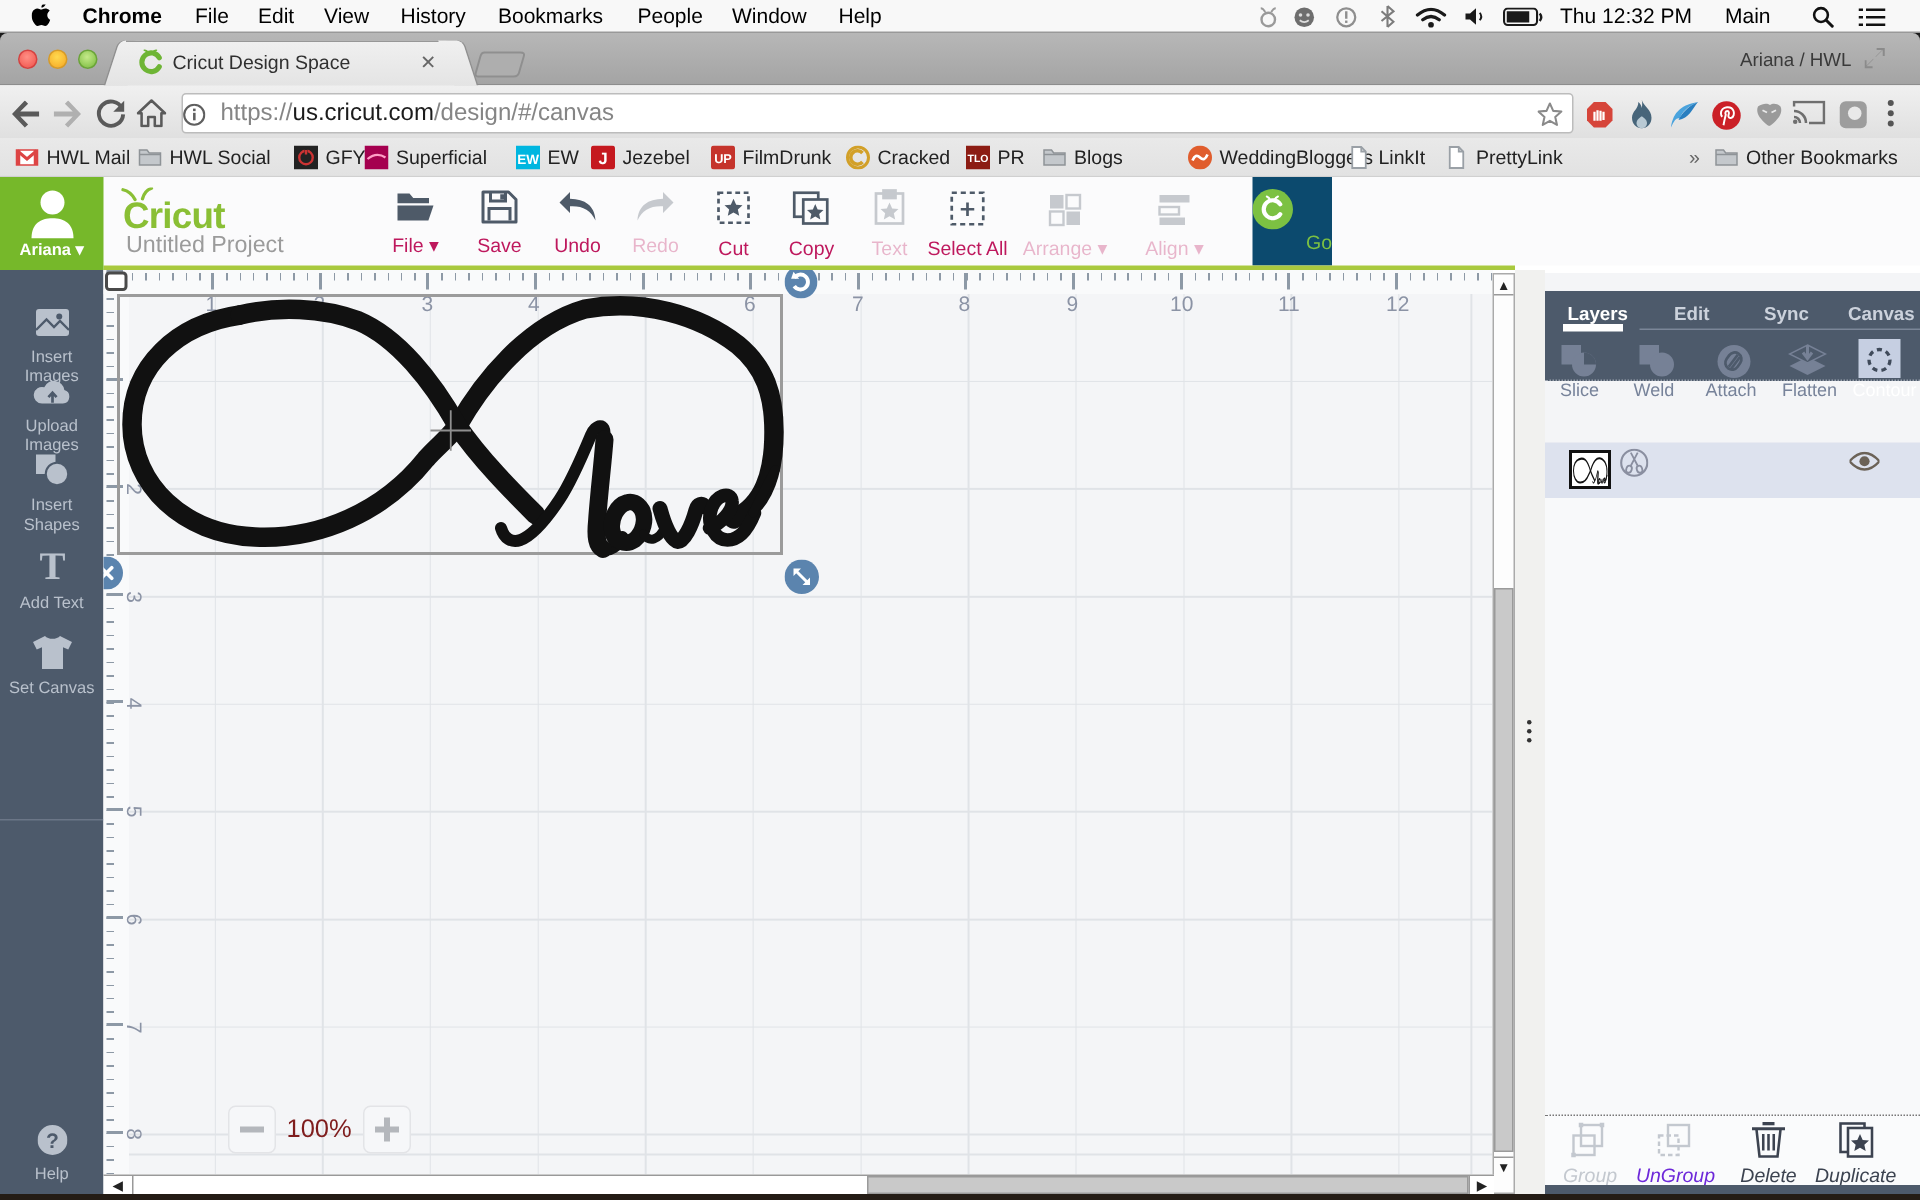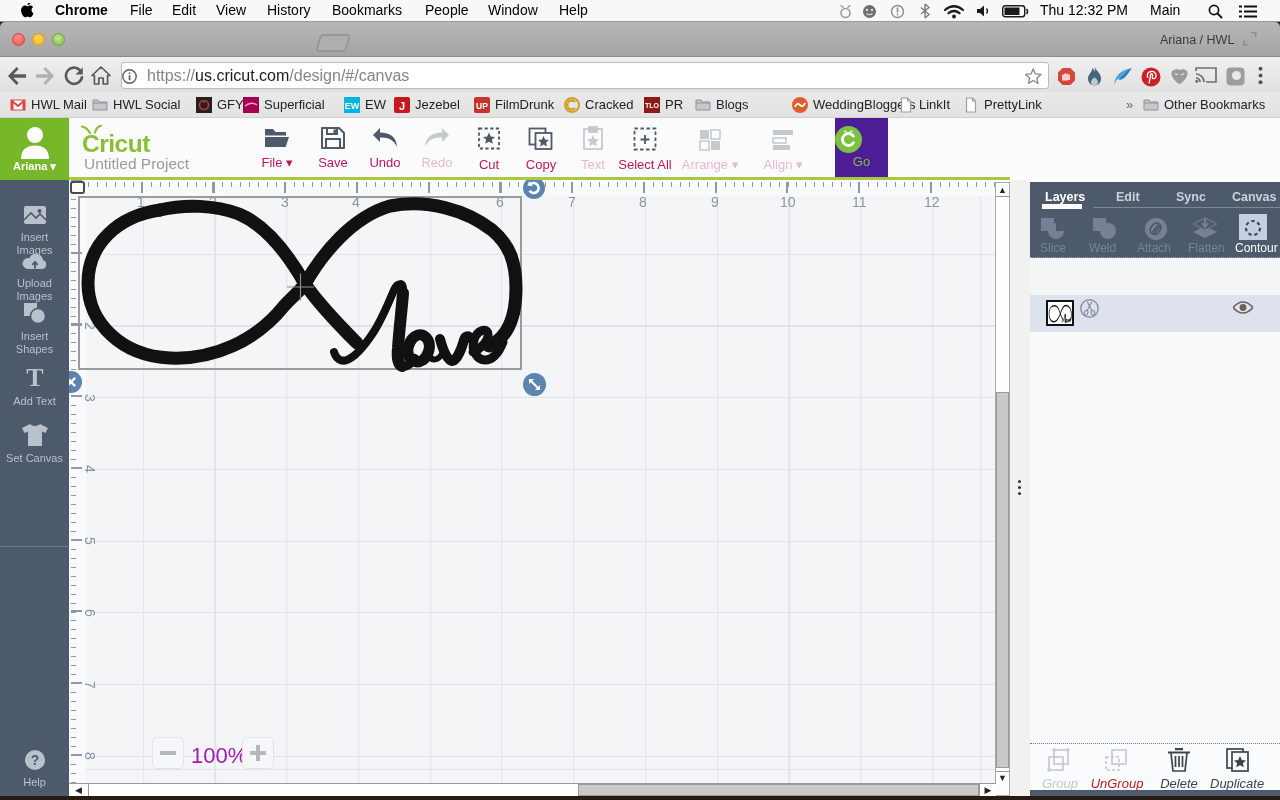--- a/index.html
+++ b/index.html
@@ -60,21 +60,21 @@
     background:repeating-linear-gradient(to bottom, #8d99a6 0 2px, transparent 2px 71.75px); }
   .rnum { position:absolute; color:#8b93a5; font-size:14px; }
 
   
   #selrect { position:absolute; left:9px; top:16px; width:444px; height:174px; border:2px solid #9b9b9b; }
 
   
   #vscroll { left:995px; top:182px; width:15px; height:614px; background:#fdfdfd; border:1px solid #aaa; }
   #gutter { left:1010px; top:180px; width:20px; height:616px; background:#f1f1ef; }
   #rpanel { left:1030px; top:182px; width:250px; height:608px; background:#f4f5f7; }
-  #rpanelhead { position:absolute; left:0; top:0; width:250px; height:76px; background:#4d5a6b; border-bottom:1px dotted #98a0ac;padding-left:48px; }
+  #rpanelhead { position:absolute; left:0; top:12px; width:250px; height:60px; background:#4d5a6b; border-bottom:1px dotted #98a0ac;padding-left:48px; }
   #rpfooter { left:1030px; top:790px; width:250px; height:10px; background:#4d5a6b; }
   #hscroll { left:69px; top:783px; width:927px; height:13px; background:#fff; border-top:1px solid #999; }
   #wall { left:0; top:796px; width:1280px; height:4px; background:#241c15; }
 
   svg { display:block; }
   .icon { position:absolute; }
   .rplbl { position:absolute; top:59px; font-size:12px; color:#77839a; }
   .bitem { position:absolute; top:4px; width:54px; text-align:center; font-size:13px;font-style:italic; }
   .bitem svg { display:inline-block; }
   .bitem div { margin-top:1px; }
@@ -148,20 +148,29 @@
       </g>
   </svg>
 </div>
 
 <div class="abs" style="left:0;top:22px;width:8px;height:8px;background:#1c1c1c;"></div>
 <div class="abs" style="left:1272px;top:22px;width:8px;height:8px;background:#1c1c1c;"></div>
 <div class="abs" id="tabbar">
   <div class="tl" style="left:12px; background:radial-gradient(circle at 5px 4px,#ff8f85,#f0514a); border:1px solid #d44240;"></div>
   <div class="tl" style="left:32px; background:radial-gradient(circle at 5px 4px,#ffd94f,#f5a623); border:1px solid #d69b28;"></div>
   <div class="tl" style="left:52px; background:radial-gradient(circle at 5px 4px,#c4e98a,#78ba3c); border:1px solid #6aa438;"></div>
+  <div id="tab">
+    <div class="shadowtop"></div>
+    <svg style="position:absolute;left:8px;top:6px;" width="17" height="17" viewBox="0 0 17 17">
+      <path d="M14.2,11.5 A6.2,6.2 0 1 1 14.2,5.5" fill="none" stroke="#6eb535" stroke-width="3.4" stroke-linecap="round"></path>
+      <path d="M7,3 Q6,0.8 4.4,0.4 M9.5,3 Q10.5,0.8 12.1,0.4" stroke="#6eb535" stroke-width="1.4" fill="none" stroke-linecap="round"></path>
+    </svg>
+    <span style="position:absolute;left:31px;top:7px;font-size:13px;color:#303030;">Cricut Design Space</span>
+    <span style="position:absolute;left:196px;top:7px;font-size:13px;color:#666;">✕</span>
+  </div>
   <svg style="position:absolute;left:316px;top:12px;" width="36" height="18" viewBox="0 0 36 18">
     <path d="M7,1 L31,1 Q34,1 33.2,3.5 L30,14.5 Q29.3,17 26.5,17 L3,17 Q0.5,17 1.2,14.5 L4.3,3.5 Q5,1 7,1 Z" fill="#aeaeae" stroke="#8f8f8f" stroke-width="1.3"></path>
   </svg>
   <span style="position:absolute;left:1160px;top:11px;font-size:12.5px;color:#3a3a3a;">Ariana / HWL</span>
   <svg style="position:absolute;left:1243px;top:10px;" width="15" height="15" viewBox="0 0 15 15">
     <g fill="#8b8b8b">
         <path d="M8.5,6.5 L13.5,1.5 L13.5,6 L15,6 L15,0 L9,0 L9,1.5 L13,1.5 L8,6.5Z" transform="scale(0.9)"></path>
     <path d="M6.5,8.5 L1.5,13.5 L6,13.5 L6,15 L0,15 L0,9 L1.5,9 L1.5,13 L6.5,8Z" transform="scale(0.9)"></path>
       </g>
   </svg>
@@ -348,21 +357,21 @@
           <rect x="15" y="15" width="9" height="9"></rect>
         </g>
   </svg><div class="tlabel">Arrange ▾</div></div>
   <div class="titem" style="left:673px;width:82px;opacity:0.3;"><svg width="28" height="26" viewBox="0 0 28 26">
     <g fill="#4e5a68">
           <rect x="4" y="4" width="20" height="5"></rect>
           <rect x="4" y="12" width="13" height="5" fill="none" stroke="#4e5a68" stroke-width="1.6"></rect>
           <rect x="4" y="19" width="17" height="5"></rect>
         </g>
   </svg><div class="tlabel">Align ▾</div></div>
-  <div style="position:absolute;left:766px;top:0;width:53px;height:59px;background:#4c1d95;text-align:center;">
+  <div style="position:absolute;left:766px;top:0;width:53px;height:59px;background:#0c4a6e;text-align:right;">
     <svg style="margin-top:8px;" width="27" height="27" viewBox="0 0 27 27">
       <circle cx="13.5" cy="13.5" r="13.5" fill="#7cc142"></circle>
       <path d="M18.5,16.8 A6,6 0 1 1 18.5,10.2" fill="none" stroke="#fff" stroke-width="2.8" stroke-linecap="round"></path>
       <path d="M12,7.5 Q11,5.5 9.5,5 M14.5,7.5 Q15.5,5.5 17,5" stroke="#fff" stroke-width="1.3" fill="none" stroke-linecap="round"></path>
     </svg>
     <div style="font-size:13px;color:#7cc142;margin-top:1px;">Go</div>
   </div>
 </div>
 <div class="abs" id="greenline"></div>
 <div class="abs" id="avatar">
@@ -474,21 +483,21 @@
     <path d="M6,6 L11,6 L6,11 Z M17,17 L12,17 L17,12 Z" fill="#fff"></path>
     <path d="M7,7 L16,16" stroke="#fff" stroke-width="2"></path>
   </svg>
   <svg style="position:absolute;left:-9px;top:191px;" width="22" height="22" viewBox="0 0 22 22">
     <circle cx="11" cy="11" r="11" fill="#5b84ae"></circle>
     <path d="M7.5,7.5 L14.5,14.5 M14.5,7.5 L7.5,14.5" stroke="#fff" stroke-width="2.4" stroke-linecap="round"></path>
   </svg>
 
   <div style="position:absolute;left:83px;top:557px;width:32px;height:32px;border:1px solid #e3e4e7;border-radius:5px;background:#f6f7f9;"></div>
   <div style="position:absolute;left:91px;top:571px;width:16px;height:4px;background:#b4b7bc;"></div>
-  <div style="position:absolute;left:122px;top:563px;font-size:22px;color:#a21caf;">100%</div>
+  <div style="position:absolute;left:122px;top:563px;font-size:17px;color:#7f1d1d;">100%</div>
   <div style="position:absolute;left:173px;top:557px;width:32px;height:32px;border:1px solid #e3e4e7;border-radius:5px;background:#f6f7f9;"></div>
   <div style="position:absolute;left:181px;top:571px;width:16px;height:4px;background:#b4b7bc;"></div>
   <div style="position:absolute;left:187px;top:565px;width:4px;height:16px;background:#b4b7bc;"></div>
 </div>
 
 <div class="abs" id="vscroll">
   <div style="position:absolute;left:0;top:0;width:13px;height:14px;border-bottom:1px solid #999;text-align:center;font-size:9px;color:#222;line-height:14px;">▲</div>
   <div style="position:absolute;left:0;top:209px;width:13px;height:376px;background:#c9c9c9;border:1px solid #9a9a9a;"></div>
   <div style="position:absolute;left:0;top:588px;width:13px;height:13px;border-top:1px solid #999;text-align:center;font-size:9px;color:#222;line-height:13px;">▼</div>
 </div>
@@ -560,21 +569,21 @@
           <g fill="none" stroke="#c3c8cf" stroke-width="1.6">
             <rect x="7" y="2" width="14" height="14"></rect>
             <rect x="2" y="9" width="14" height="13"></rect>
           </g>
           <g fill="#c3c8cf">
             <rect x="5.5" y="0.5" width="3" height="3"></rect>
             <rect x="19.5" y="0.5" width="3" height="3"></rect>
             <rect x="0.5" y="20.5" width="3" height="3"></rect>
           </g>
         </svg><div>Group</div></div>
-    <div class="bitem" style="left:60px;color:#b91c1c;"><svg width="26" height="24" viewBox="0 0 26 24">
+    <div class="bitem" style="left:60px;color:#6d28d9;"><svg width="26" height="24" viewBox="0 0 26 24">
           <g fill="none" stroke="#c3c8cf" stroke-width="1.6">
             <rect x="8" y="2" width="14" height="14"></rect>
             <rect x="2" y="9" width="13" height="13" stroke-dasharray="3 2"></rect>
           </g>
         </svg><div>UnGroup</div></div>
     <div class="bitem" style="left:122px;color:#3c4350;"><svg width="22" height="24" viewBox="0 0 22 24">
           <g fill="none" stroke="#3c4350" stroke-width="1.7">
             <path d="M3,5 L5,23 L17,23 L19,5"></path>
             <path d="M0,4.5 h22" stroke-width="2"></path>
             <path d="M7,1 h8" stroke-width="2.4"></path>

